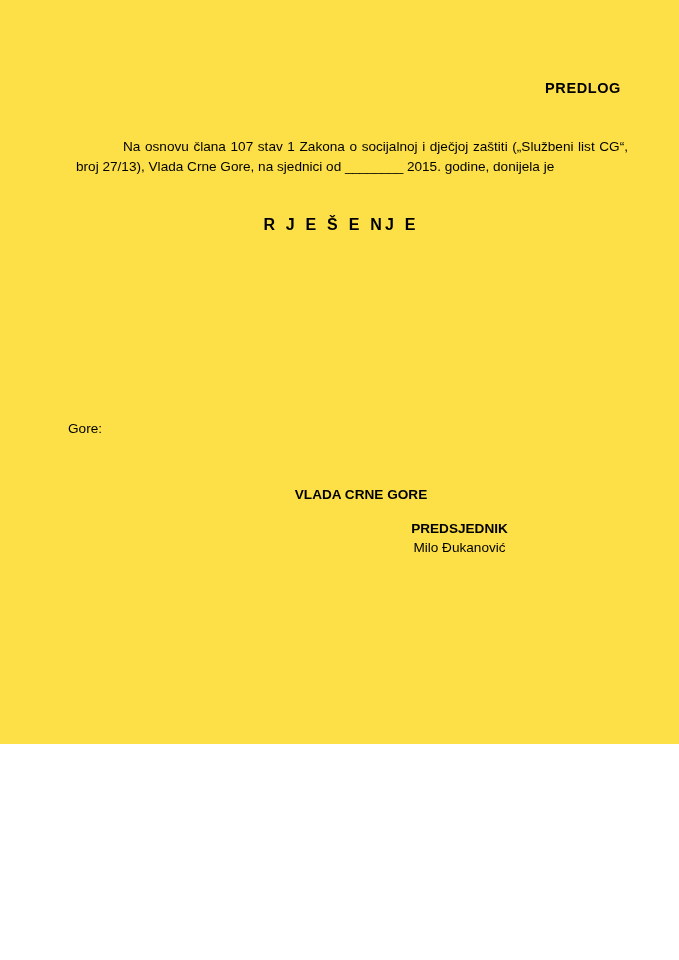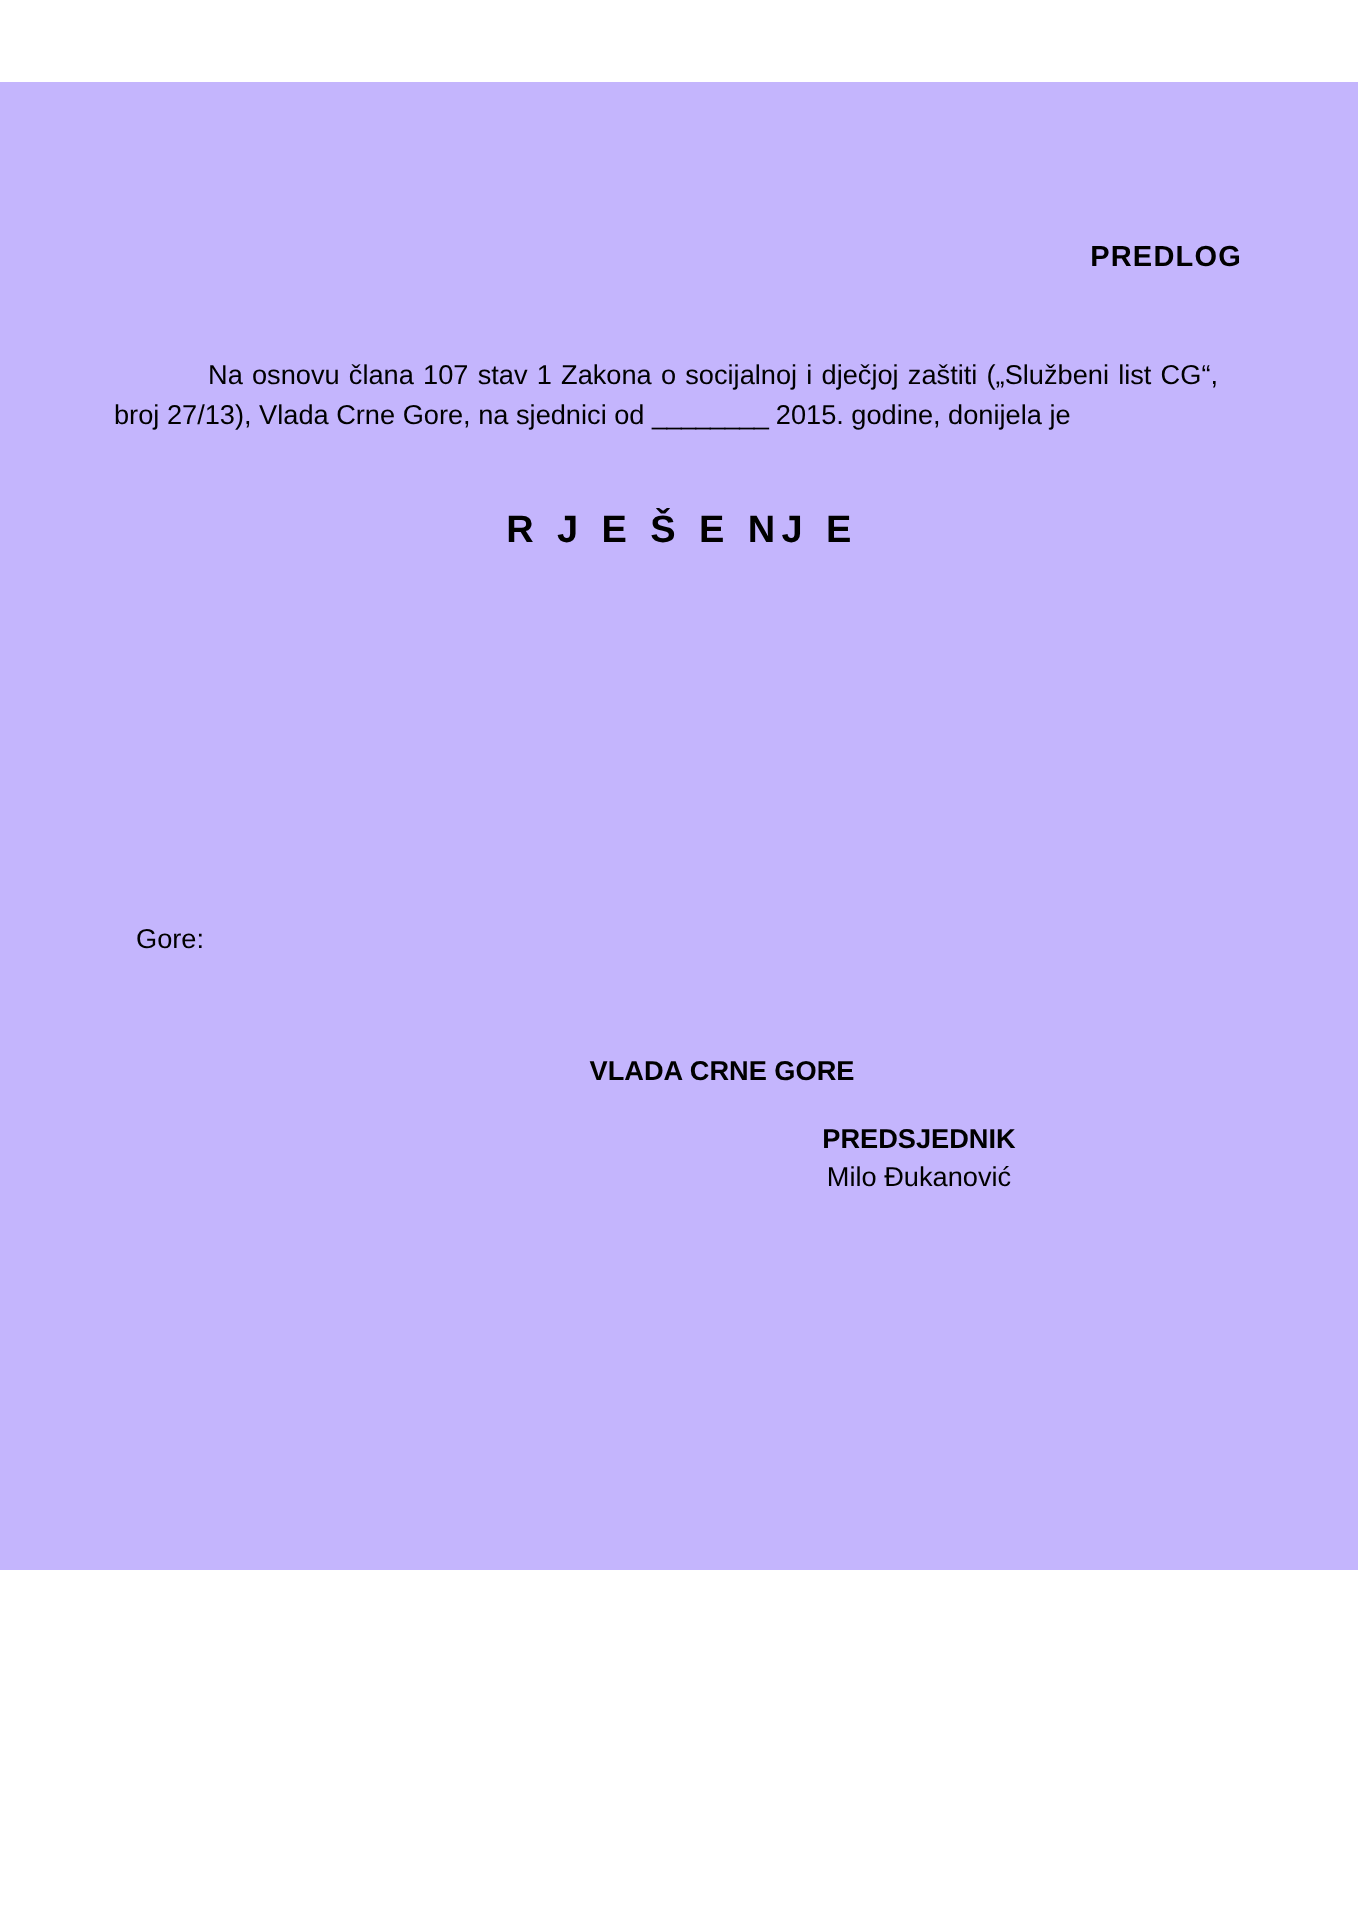--- a/index.html
+++ b/index.html
@@ -9,39 +9,38 @@
     background: #ffffff;
   }
   body {
     font-family: "Liberation Sans", sans-serif;
     color: #000000;
   }
   .page {
     position: relative;
     width: 679px;
     height: 744px;
-    background: #c4b5fd;
+    background: #fde047;
     overflow: hidden;
     box-sizing: border-box;
-    margin-top: 41px;
   }
   
   .predlog {
     position: absolute;
     top: 81px;
     right: 58px;
     font-size: 14.5px;
     font-weight: bold;
     letter-spacing: 0.6px;
     line-height: 1;
   }
   
   .body-block {
     position: absolute;
-    left: 57px;
+    left: 76px;
     width: 552px;
   }
   .para {
     font-size: 13.6px;
     line-height: 19.5px;
     text-align: justify;
     text-justify: inter-word;
     text-indent: 47px;
     margin: 0;
     hyphens: none;
@@ -56,21 +55,21 @@
   }
   
   .title-block {
     position: absolute;
     top: 215px;
     left: 0;
     width: 679px;
     text-align: center;
   }
   .title-line {
-    font-size: 19px;
+    font-size: 16px;
     font-weight: bold;
     line-height: 19px;
     white-space: nowrap;
     text-align: center;
   }
   .title-rjesenje {
     letter-spacing: 3.2px;
     padding-left: 3px;
   }
   

